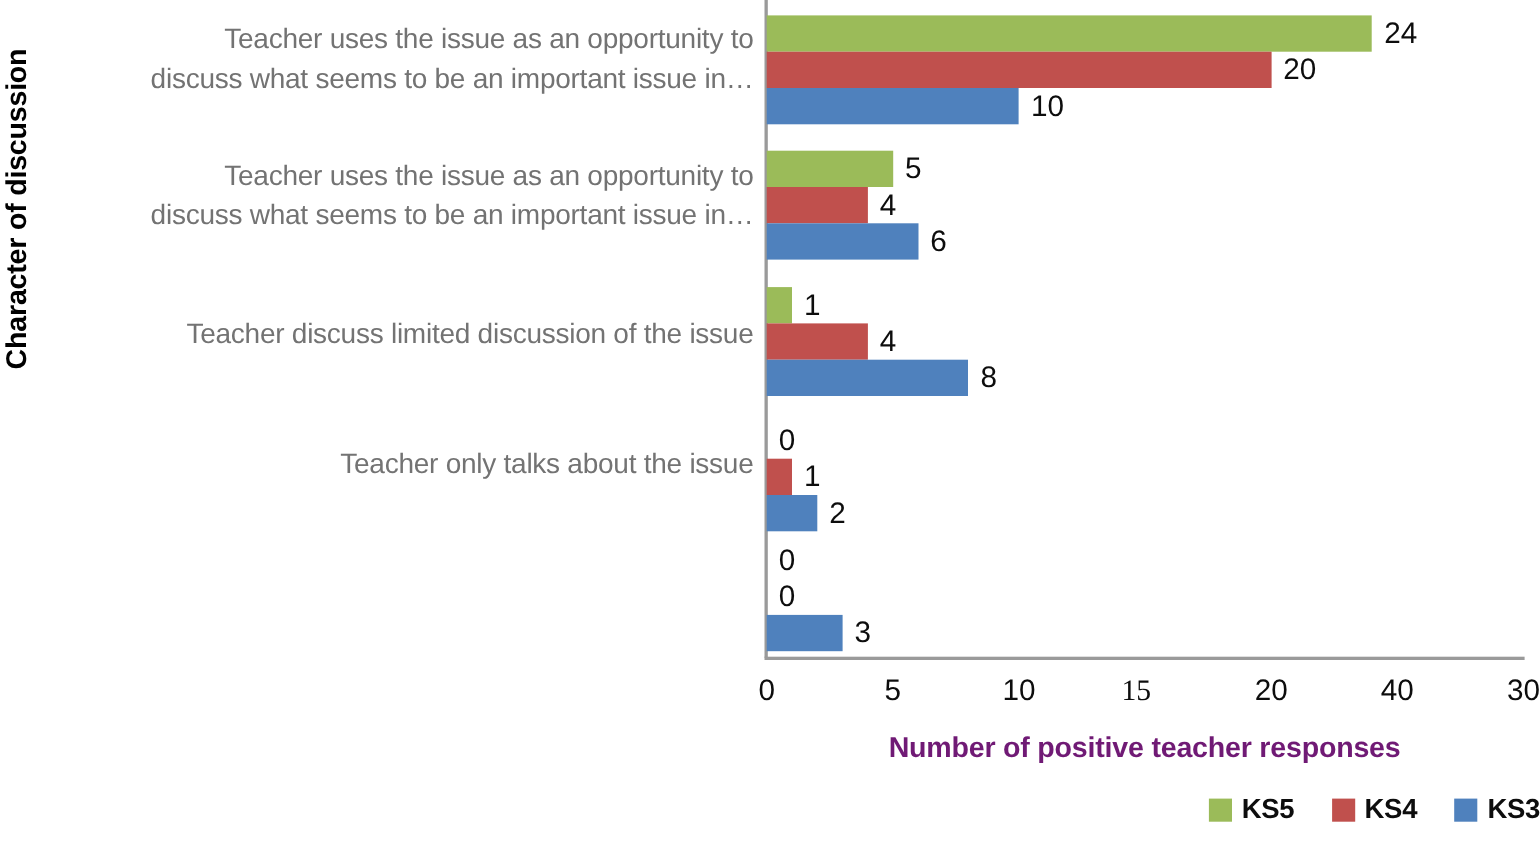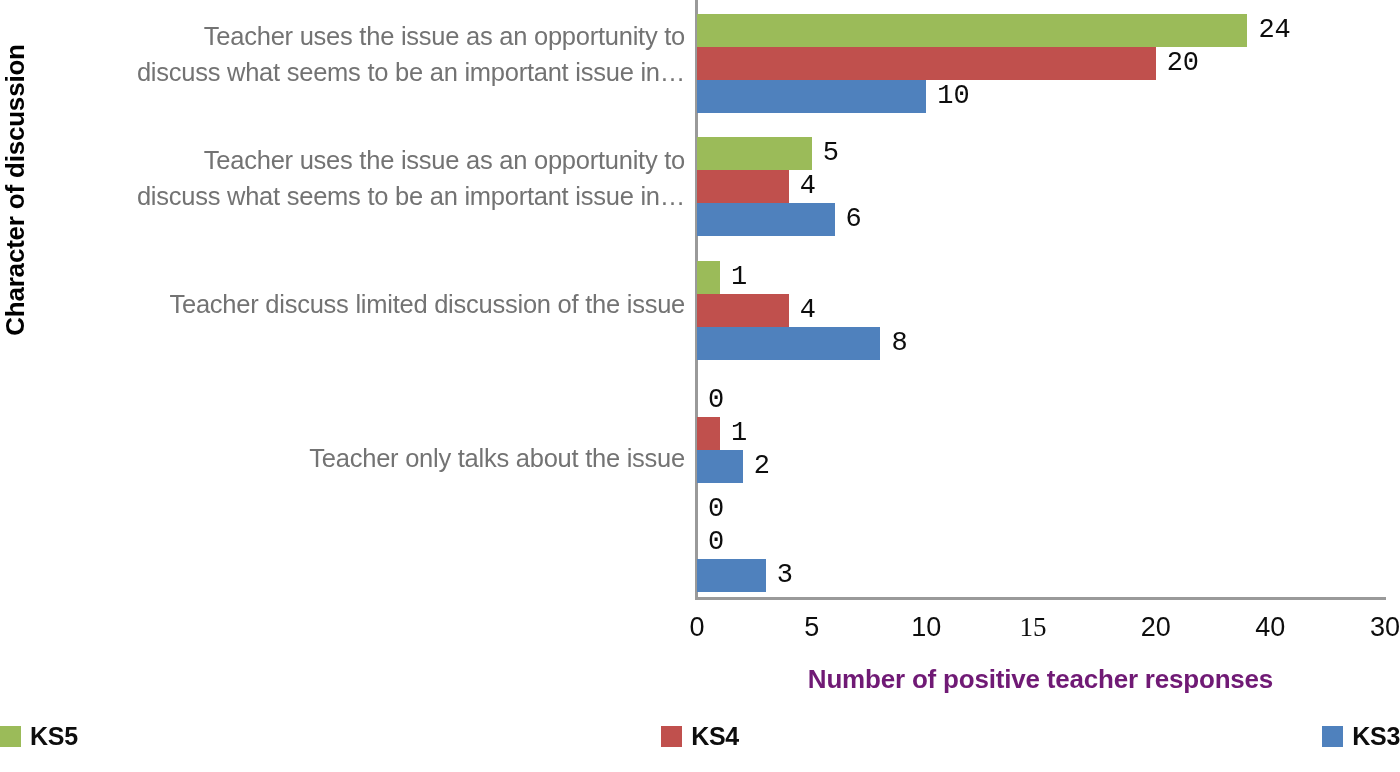--- a/index.html
+++ b/index.html
@@ -54,21 +54,20 @@
     letter-spacing: -0.25px;
   }
 
   
   #plot-area {
     position: absolute;
     left: 695px;
     top: 0px;
     width: 691px;
     height: 598px;
-    font-family: Liberation Mono, monospace;
   }
   #y-axis-line {
     position: absolute;
     left: 0px;
     top: 0px;
     width: 3px;
     height: 598px;
     background: #9a9a9a;
   }
   #x-axis-line {
@@ -128,21 +127,21 @@
     letter-spacing: -0.2px;
   }
 
   
   #legend {
     position: absolute;
     left: 0px;
     top: 722px;
     width: 1400px;
     display: flex;
-    justify-content: space-between;
+    justify-content: flex-end;
     align-items: center;
     gap: 34px;
   }
   .legend-item {
     display: flex;
     align-items: center;
     gap: 9px;
   }
   .legend-swatch {
     width: 21px;
@@ -168,21 +167,21 @@
       <span>Teacher uses the issue as an opportunity to</span><br>
       <span>discuss what seems to be an important issue in…</span>
     </div>
     <div class="cat-label" style="top:142px;">
       <span>Teacher uses the issue as an opportunity to</span><br>
       <span>discuss what seems to be an important issue in…</span>
     </div>
     <div class="cat-label" style="top:286px;">
       <span>Teacher discuss limited discussion of the issue</span>
     </div>
-    <div class="cat-label" style="top:404px;margin-top:36px;">
+    <div class="cat-label" style="top:404px;">
       <span>Teacher only talks about the issue</span>
     </div>
   </div>
 
   <div id="plot-area">
     <div id="y-axis-line"></div>
     <div id="x-axis-line"></div>
     <div id="bars-layer">
         <div class="bar ks5" style="top: 14px; width: 550.4px; background: rgb(155, 187, 89);"></div>
         <div class="bar-value" style="top: 14px; left: 563.4px;">24</div>

